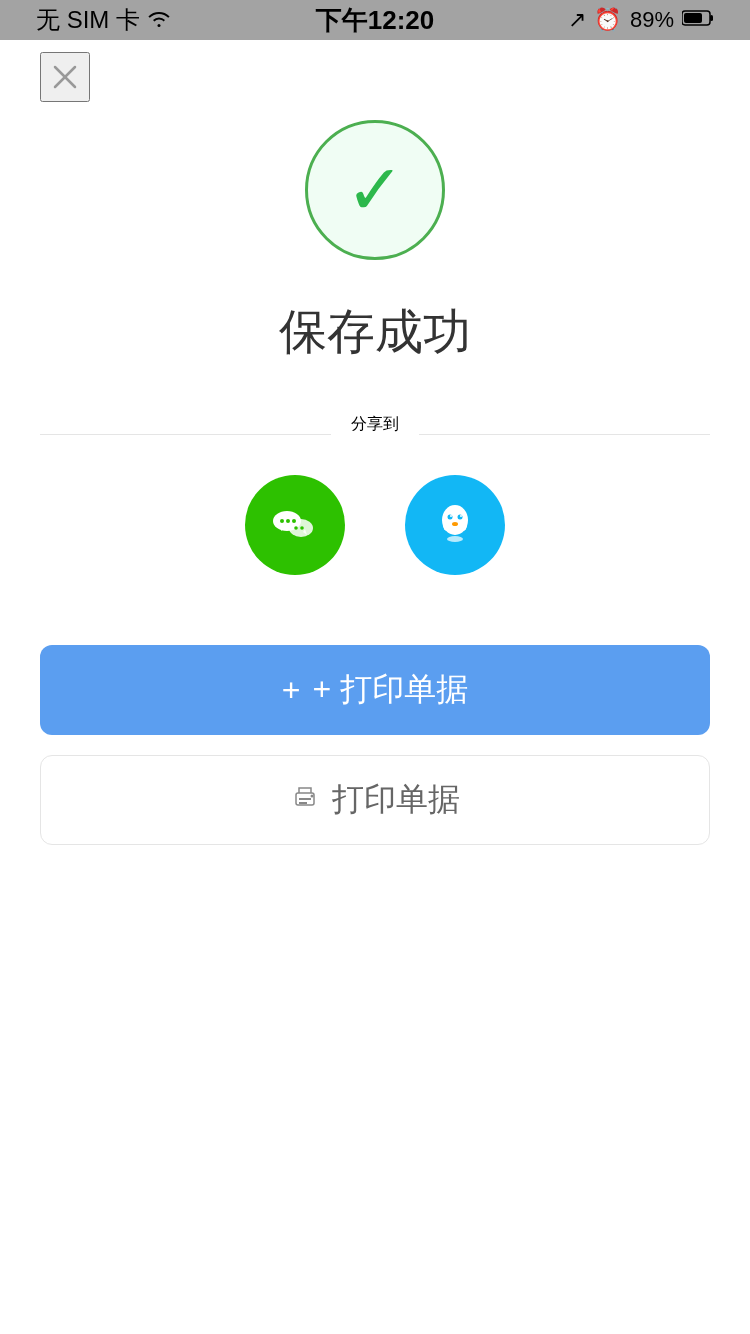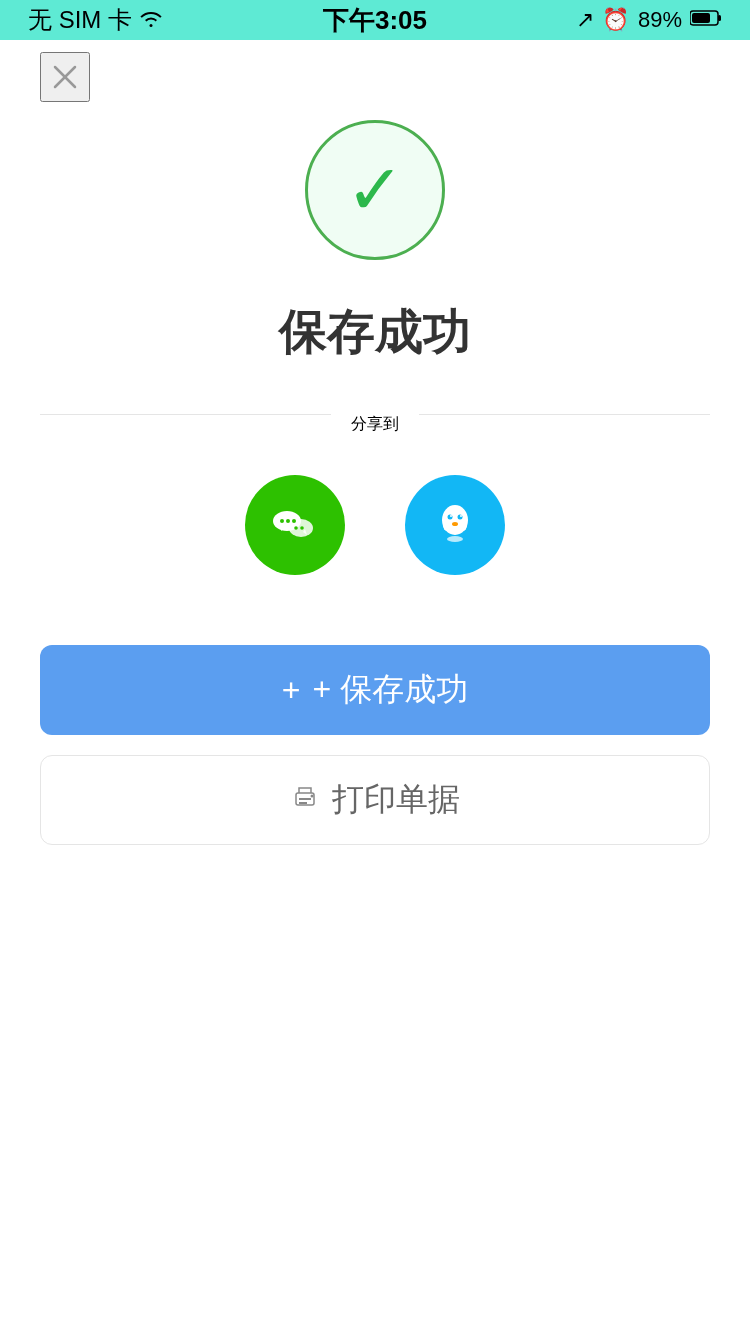--- a/index.html
+++ b/index.html
@@ -18,22 +18,22 @@
       overflow-x: hidden;
     }
 
     
     .status-bar {
       width: 100%;
       height: 40px;
       display: flex;
       align-items: center;
       justify-content: space-between;
-      padding: 0 28px;
-      background: #5eead4;
+      padding: 0 36px;
+      background: #a3a3a3;
     }
 
     .status-left {
       font-size: 24px;
       font-weight: 500;
       color: #000;
       display: flex;
       align-items: center;
       gap: 8px;
     }
@@ -96,35 +96,35 @@
 
     .checkmark {
       color: #2db84c;
       font-size: 70px;
       line-height: 1;
     }
 
     
     .success-title {
       font-size: 48px;
-      font-weight: 700;
+      font-weight: 400;
       color: #333;
       margin-bottom: 50px;
     }
 
     
     .share-section {
       width: 100%;
       padding: 0 40px;
       margin-bottom: 40px;
     }
 
     .share-divider {
       display: flex;
-      align-items: flex-start;
+      align-items: flex-end;
       gap: 20px;
       margin-bottom: 40px;
     }
 
     .share-divider::before,
     .share-divider::after {
       content: '';
       flex: 1;
       height: 1px;
       background: #e5e5e5;
@@ -201,21 +201,21 @@
   <div class="status-left">
     <span>无 SIM 卡</span>
     <span>
       <svg width="22" height="18" viewBox="0 0 22 18" fill="none">
         <path d="M11 14a1.5 1.5 0 1 1 0 3 1.5 1.5 0 0 1 0-3z" fill="#000"></path>
         <path d="M11 9.5c1.8 0 3.4.7 4.6 1.9l1.4-1.4A9 9 0 0 0 11 7.5a9 9 0 0 0-6 2.5l1.4 1.4A6.5 6.5 0 0 1 11 9.5z" fill="#000"></path>
         <path d="M11 4a13 13 0 0 1 9.2 3.8l1.4-1.4A15 15 0 0 0 11 2a15 15 0 0 0-10.6 4.4l1.4 1.4A13 13 0 0 1 11 4z" fill="#000"></path>
       </svg>
     </span>
   </div>
-  <div class="status-center">下午3:05</div>
+  <div class="status-center">下午12:20</div>
   <div class="status-right">
     <span>↗</span>
     <span>⏰</span>
     <span>89%</span>
     <span>
       <svg width="32" height="18" viewBox="0 0 32 18">
         <rect x="0" y="2" width="28" height="14" rx="3" ry="3" fill="none" stroke="#000" stroke-width="1.5"></rect>
         <rect x="28" y="6" width="3" height="6" rx="1.5" fill="#000"></rect>
         <rect x="2" y="4" width="18" height="10" rx="2" fill="#000"></rect>
       </svg>
@@ -274,21 +274,21 @@
 
           <ellipse cx="30" cy="29" rx="3" ry="2" fill="#f90"></ellipse>
         </svg>
       </div>
     </div>
   </div>
 
   <div class="action-buttons">
     <button class="btn-primary">
       <span>+</span>
-      <span>+ 保存成功</span>
+      <span>+ 打印单据</span>
     </button>
     <button class="btn-secondary">
       <span>
         <svg width="30" height="30" viewBox="0 0 30 30" fill="none">
           <rect x="6" y="12" width="18" height="12" rx="2" stroke="#888" stroke-width="1.5"></rect>
           <path d="M9 12V7h12v5" stroke="#888" stroke-width="1.5"></path>
           <rect x="9" y="17" width="12" height="2" fill="#888"></rect>
           <rect x="9" y="21" width="8" height="2" fill="#888"></rect>
           <circle cx="22" cy="15" r="1.5" fill="#888"></circle>
         </svg>

